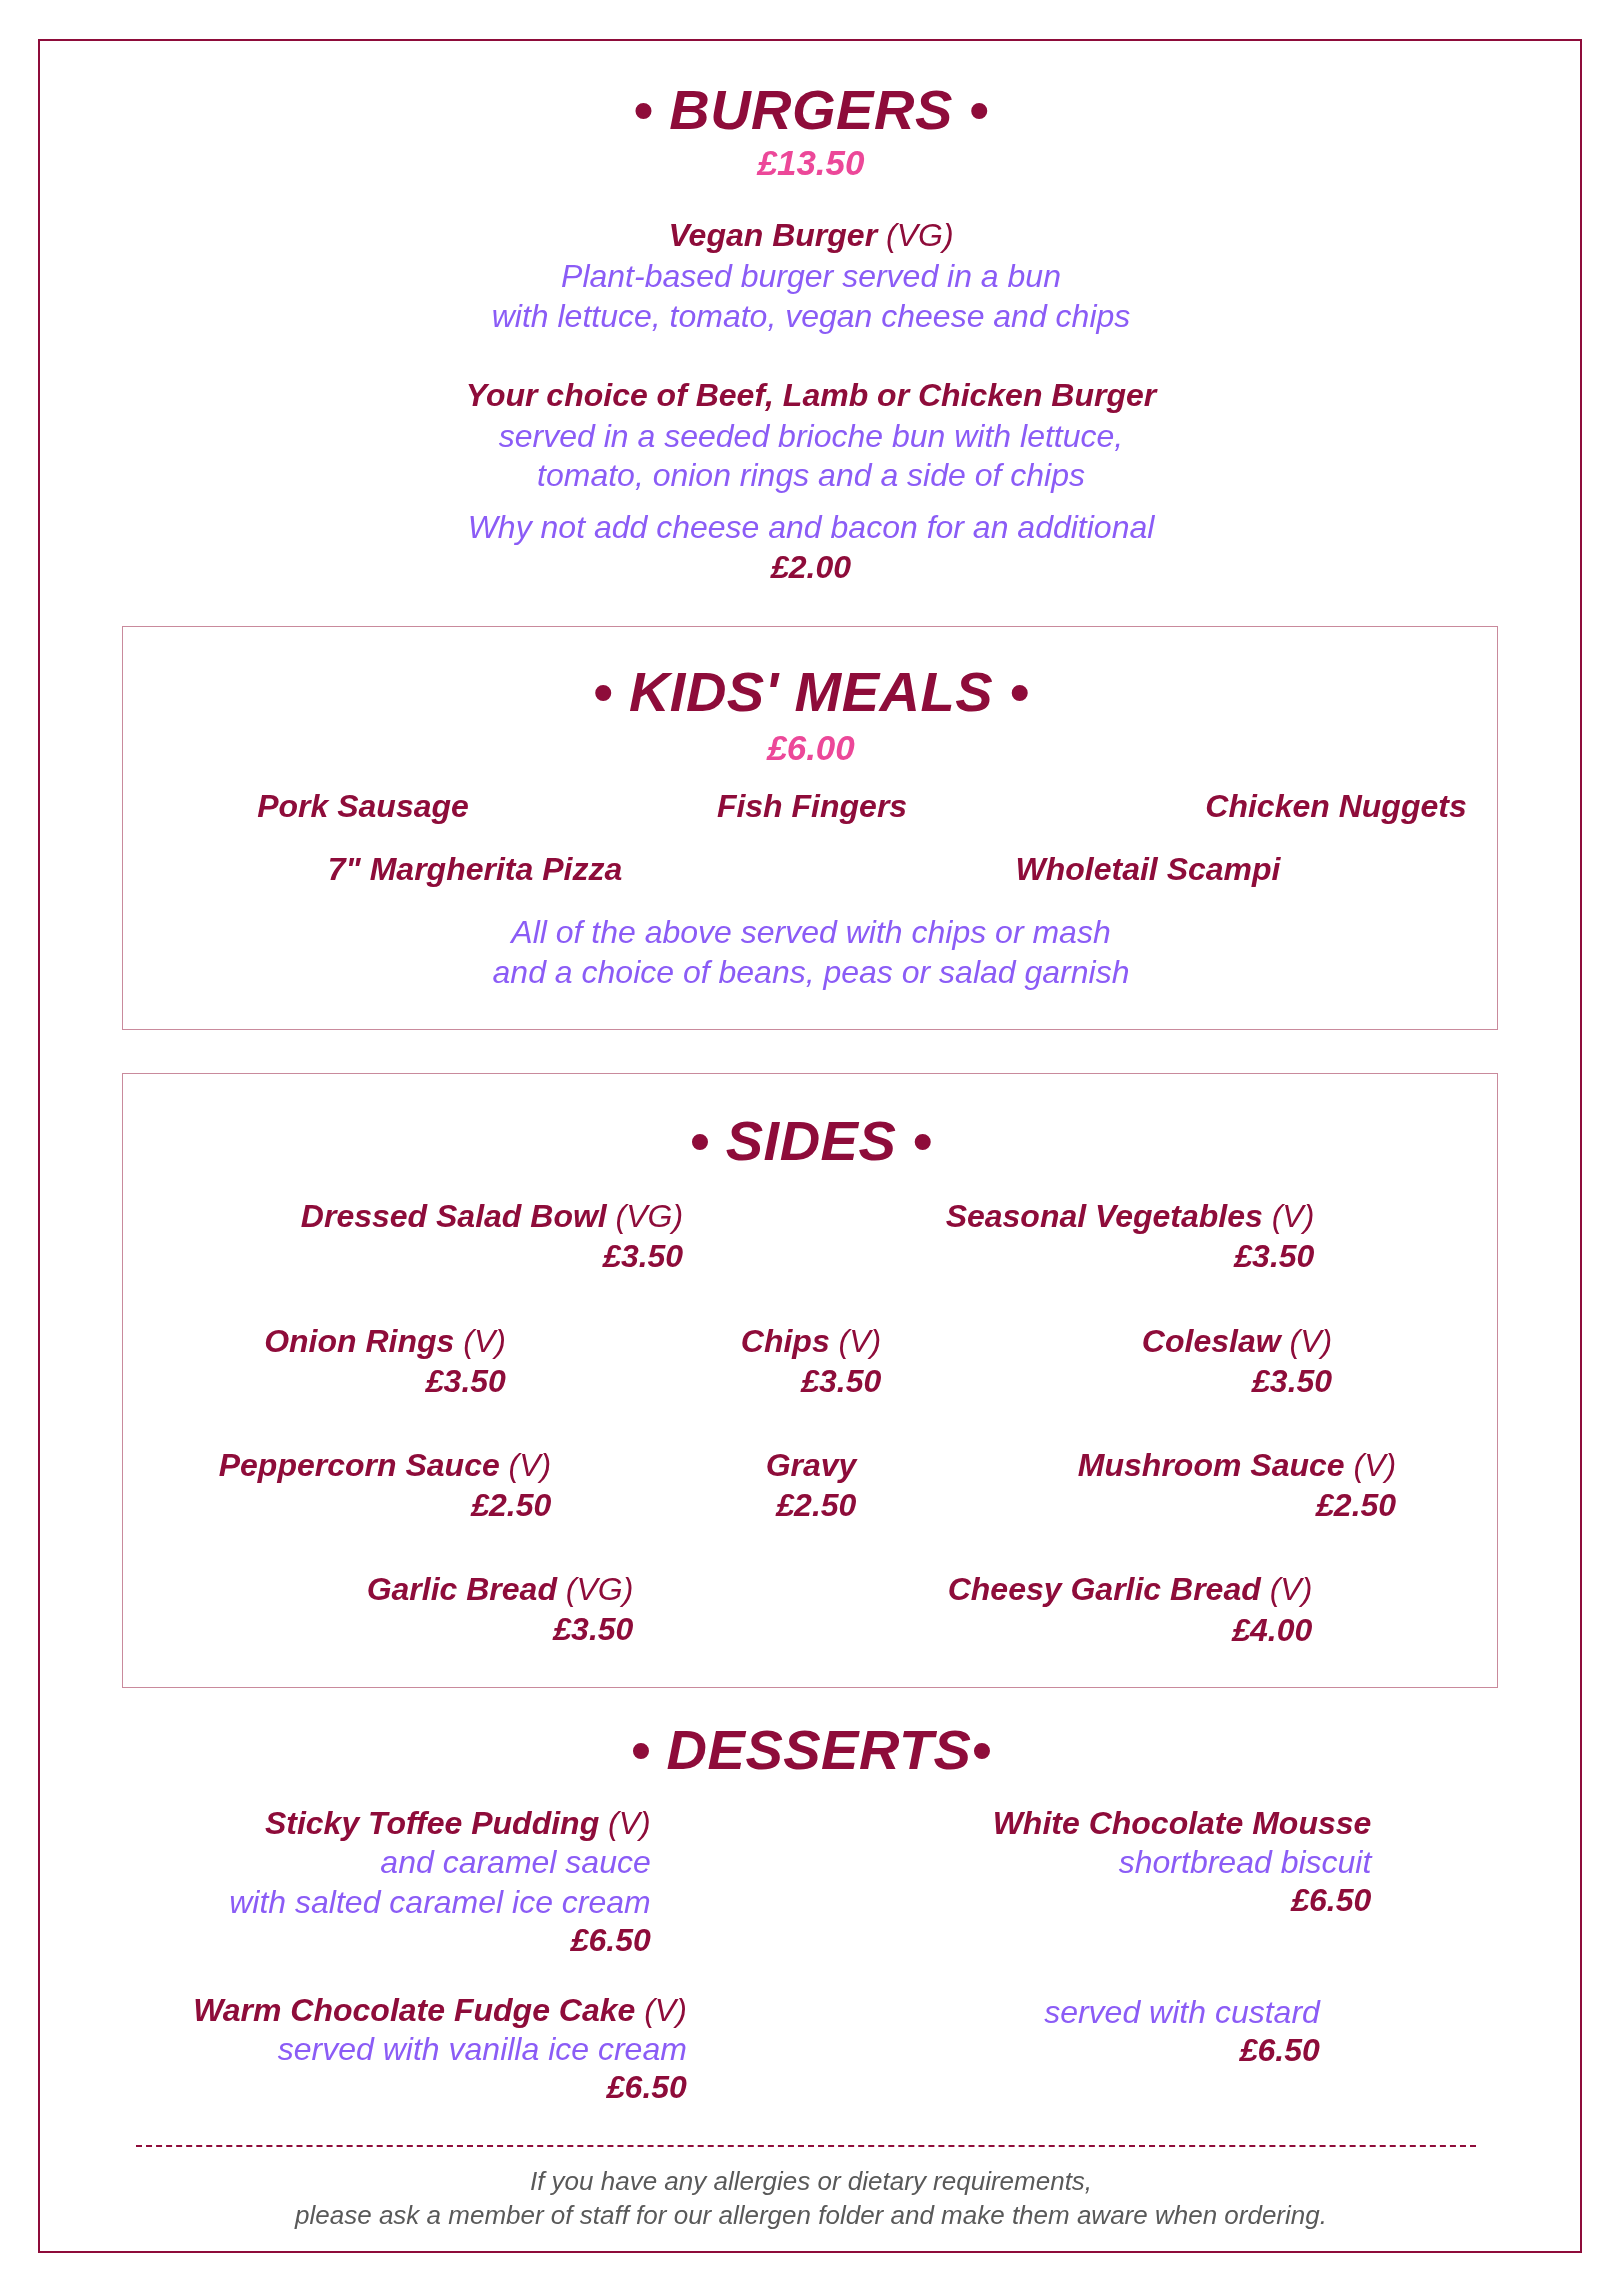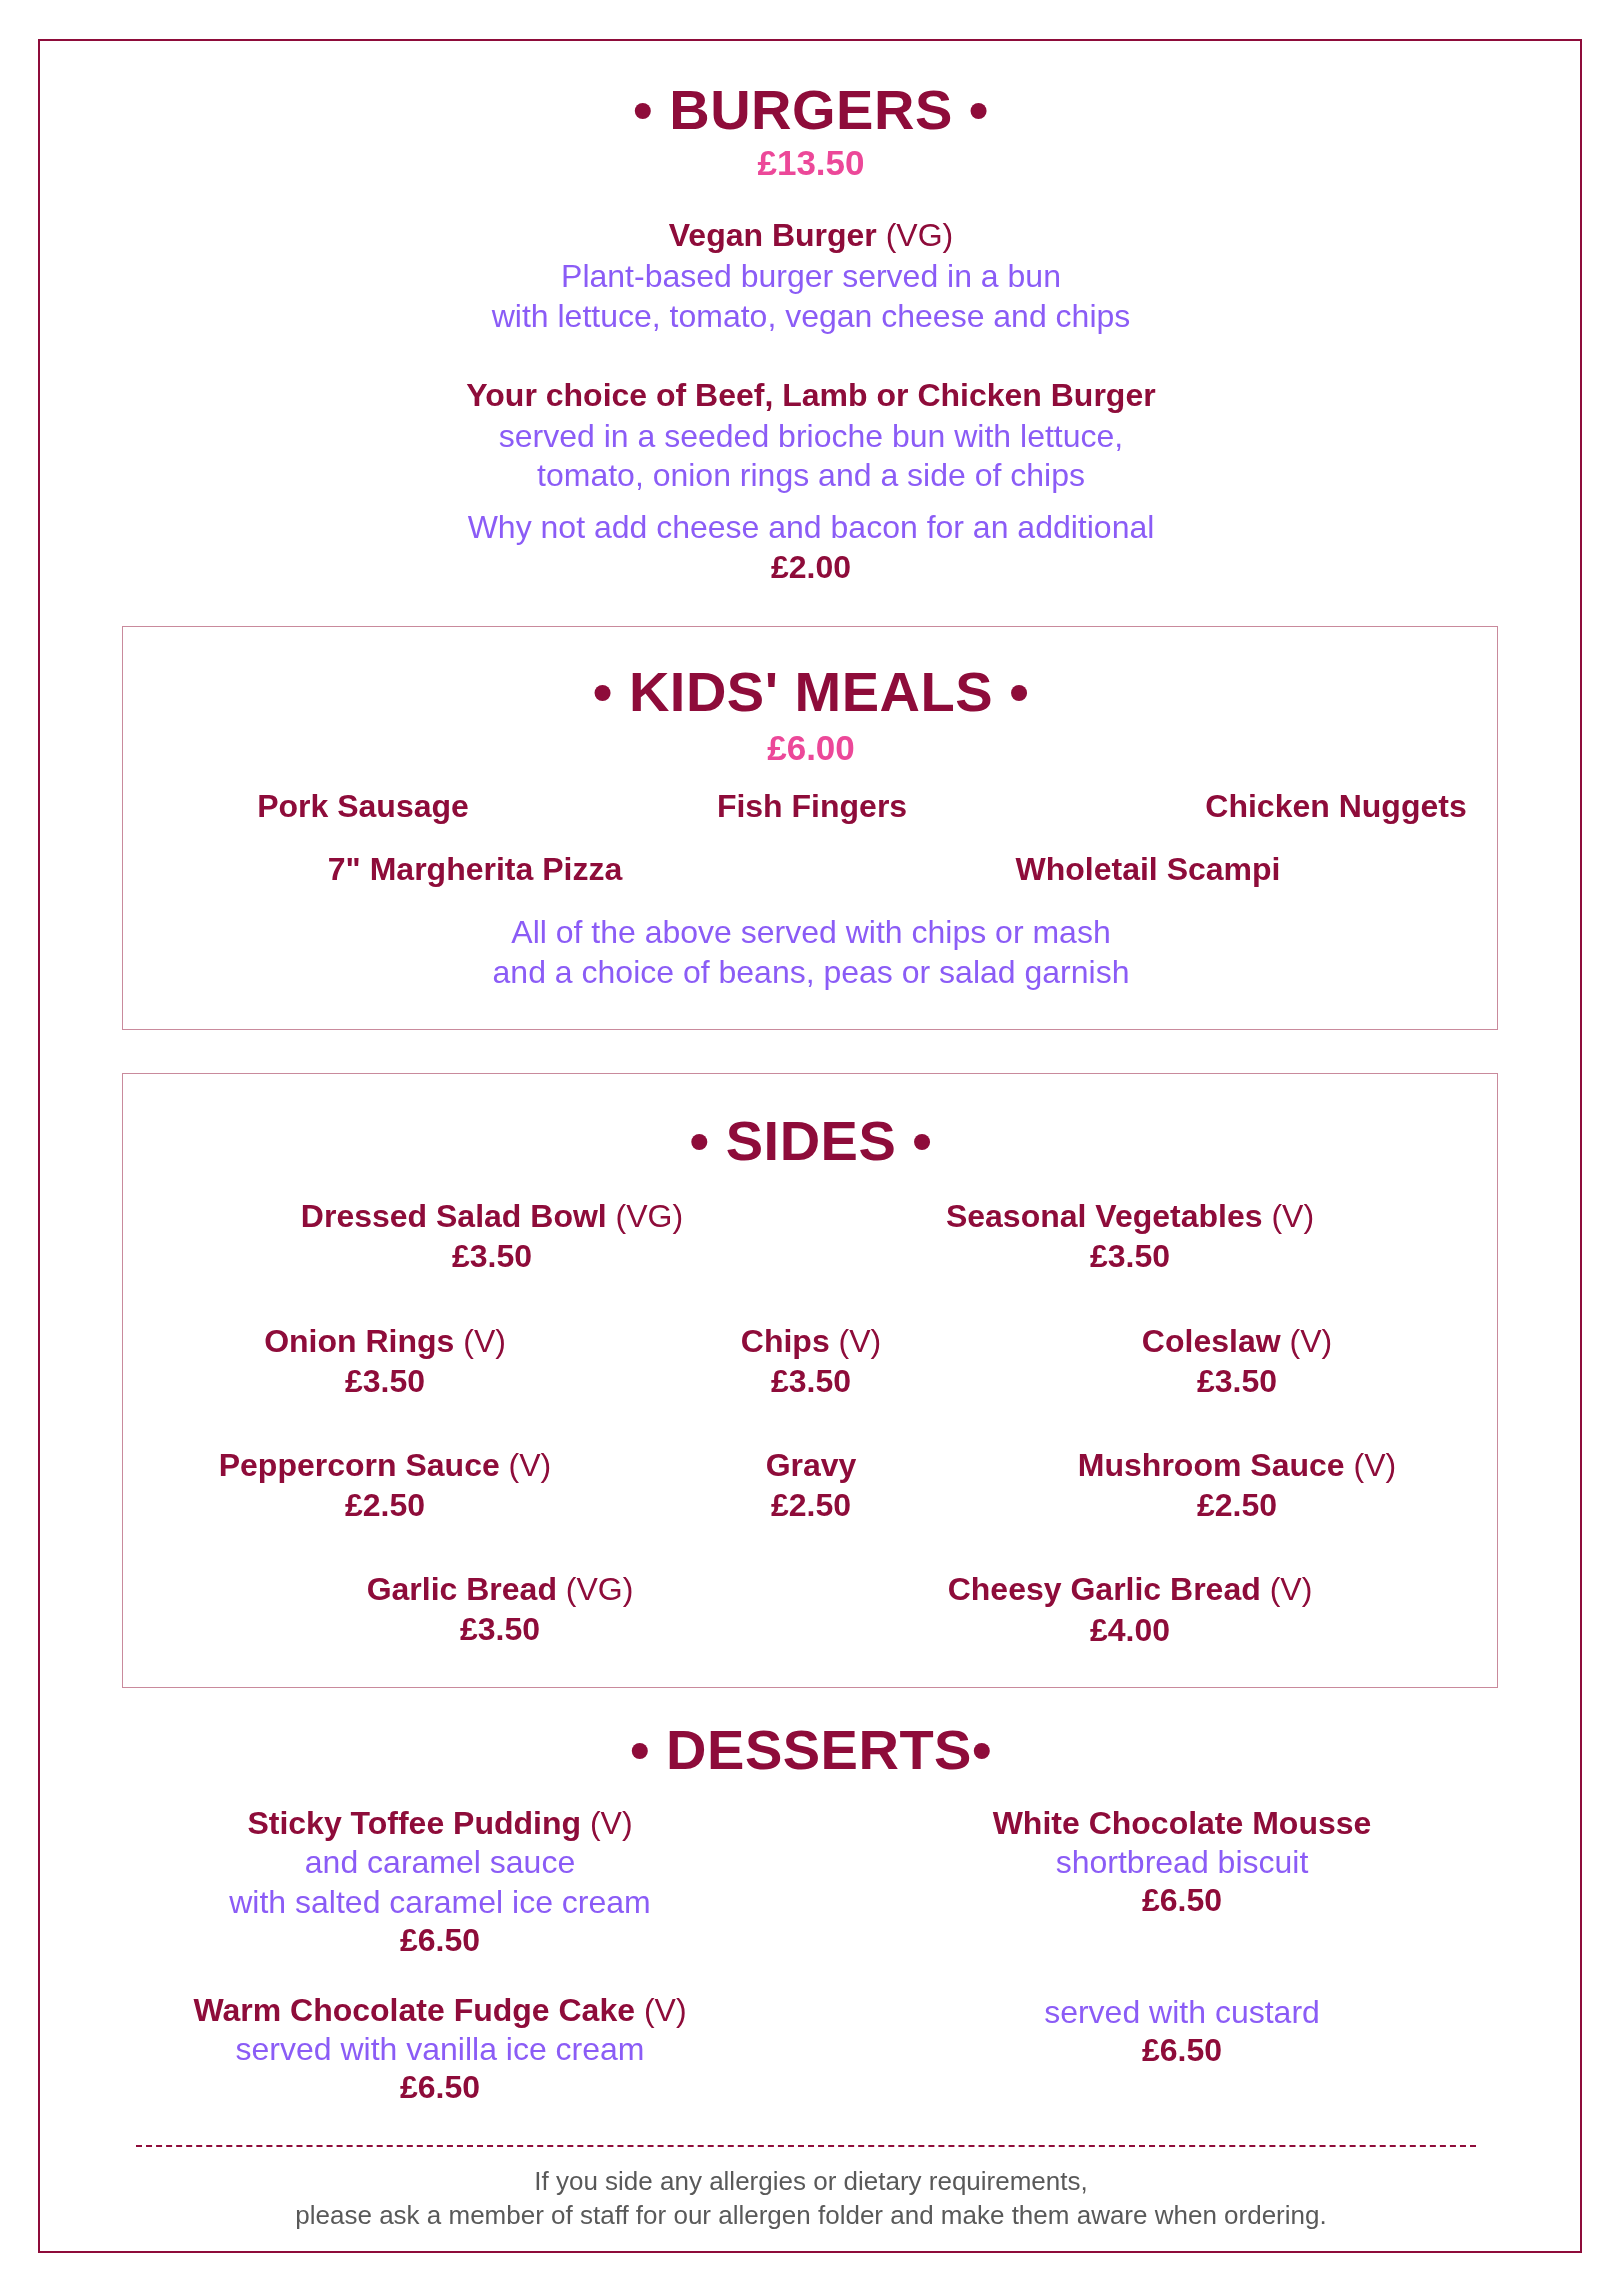--- a/index.html
+++ b/index.html
@@ -7,21 +7,21 @@
          font-family: "Liberation Sans", "DejaVu Sans", sans-serif; }
 
   .outer { position: absolute; left: 38px; top: 39px; width: 1540px; height: 2210px;
            border: 2.8px solid #8e0c3a; box-sizing: content-box; }
   .inner-box { position: absolute; left: 122px; width: 1376px;
                border: 1.9px solid #c98a9c; box-sizing: border-box; }
   .kids-box { top: 626px; height: 404px; }
   .sides-box { top: 1073px; height: 615px; }
 
   .abs { position: absolute; white-space: nowrap; }
-  .center { transform: translateX(-50%); text-align: center; }
+  .center { transform: translateX(-50%); text-align: right; font-style: italic; }
 
   .section-title { font-weight: 700; font-size: 56px; line-height: 56px; color: #8e0c3a; letter-spacing: 0.5px; }
   .price-lg { font-weight: 700; font-size: 35px; line-height: 37px; color: #ec4899; }
   .item { font-weight: 700; font-size: 32px; line-height: 37px; color: #8e0c3a; }
   .item .tag { font-weight: 400; }
   .desc { font-weight: 400; font-size: 32px; line-height: 40px; color: #8b5cf6; }
   .price { font-weight: 700; font-size: 32px; line-height: 37px; color: #8e0c3a; }
 
   .dashed { position: absolute; left: 136px; top: 2145px; width: 1340px; height: 0;
             border-top: 2.8px dashed #8e0c3a; }
@@ -124,15 +124,15 @@
   <div class="item"><span>Warm Chocolate Fudge Cake</span> <span class="tag">(V)</span></div>
   <div class="desc">served with vanilla ice cream</div>
   <div class="price">£6.50</div>
 </div>
 <div class="abs center" style="left:1182px; top:1992px;">
   <div class="desc">served with custard</div>
   <div class="price">£6.50</div>
 </div>
 
 <div class="dashed"></div>
-<div class="abs center footer" style="left:811px; top:2164px;">If you side any allergies or dietary requirements,</div>
+<div class="abs center footer" style="left:811px; top:2164px;">If you have any allergies or dietary requirements,</div>
 <div class="abs center footer" style="left:811px; top:2198px;">please ask a member of staff for our allergen folder and make them aware when ordering.</div>
 
 
 </body></html>

